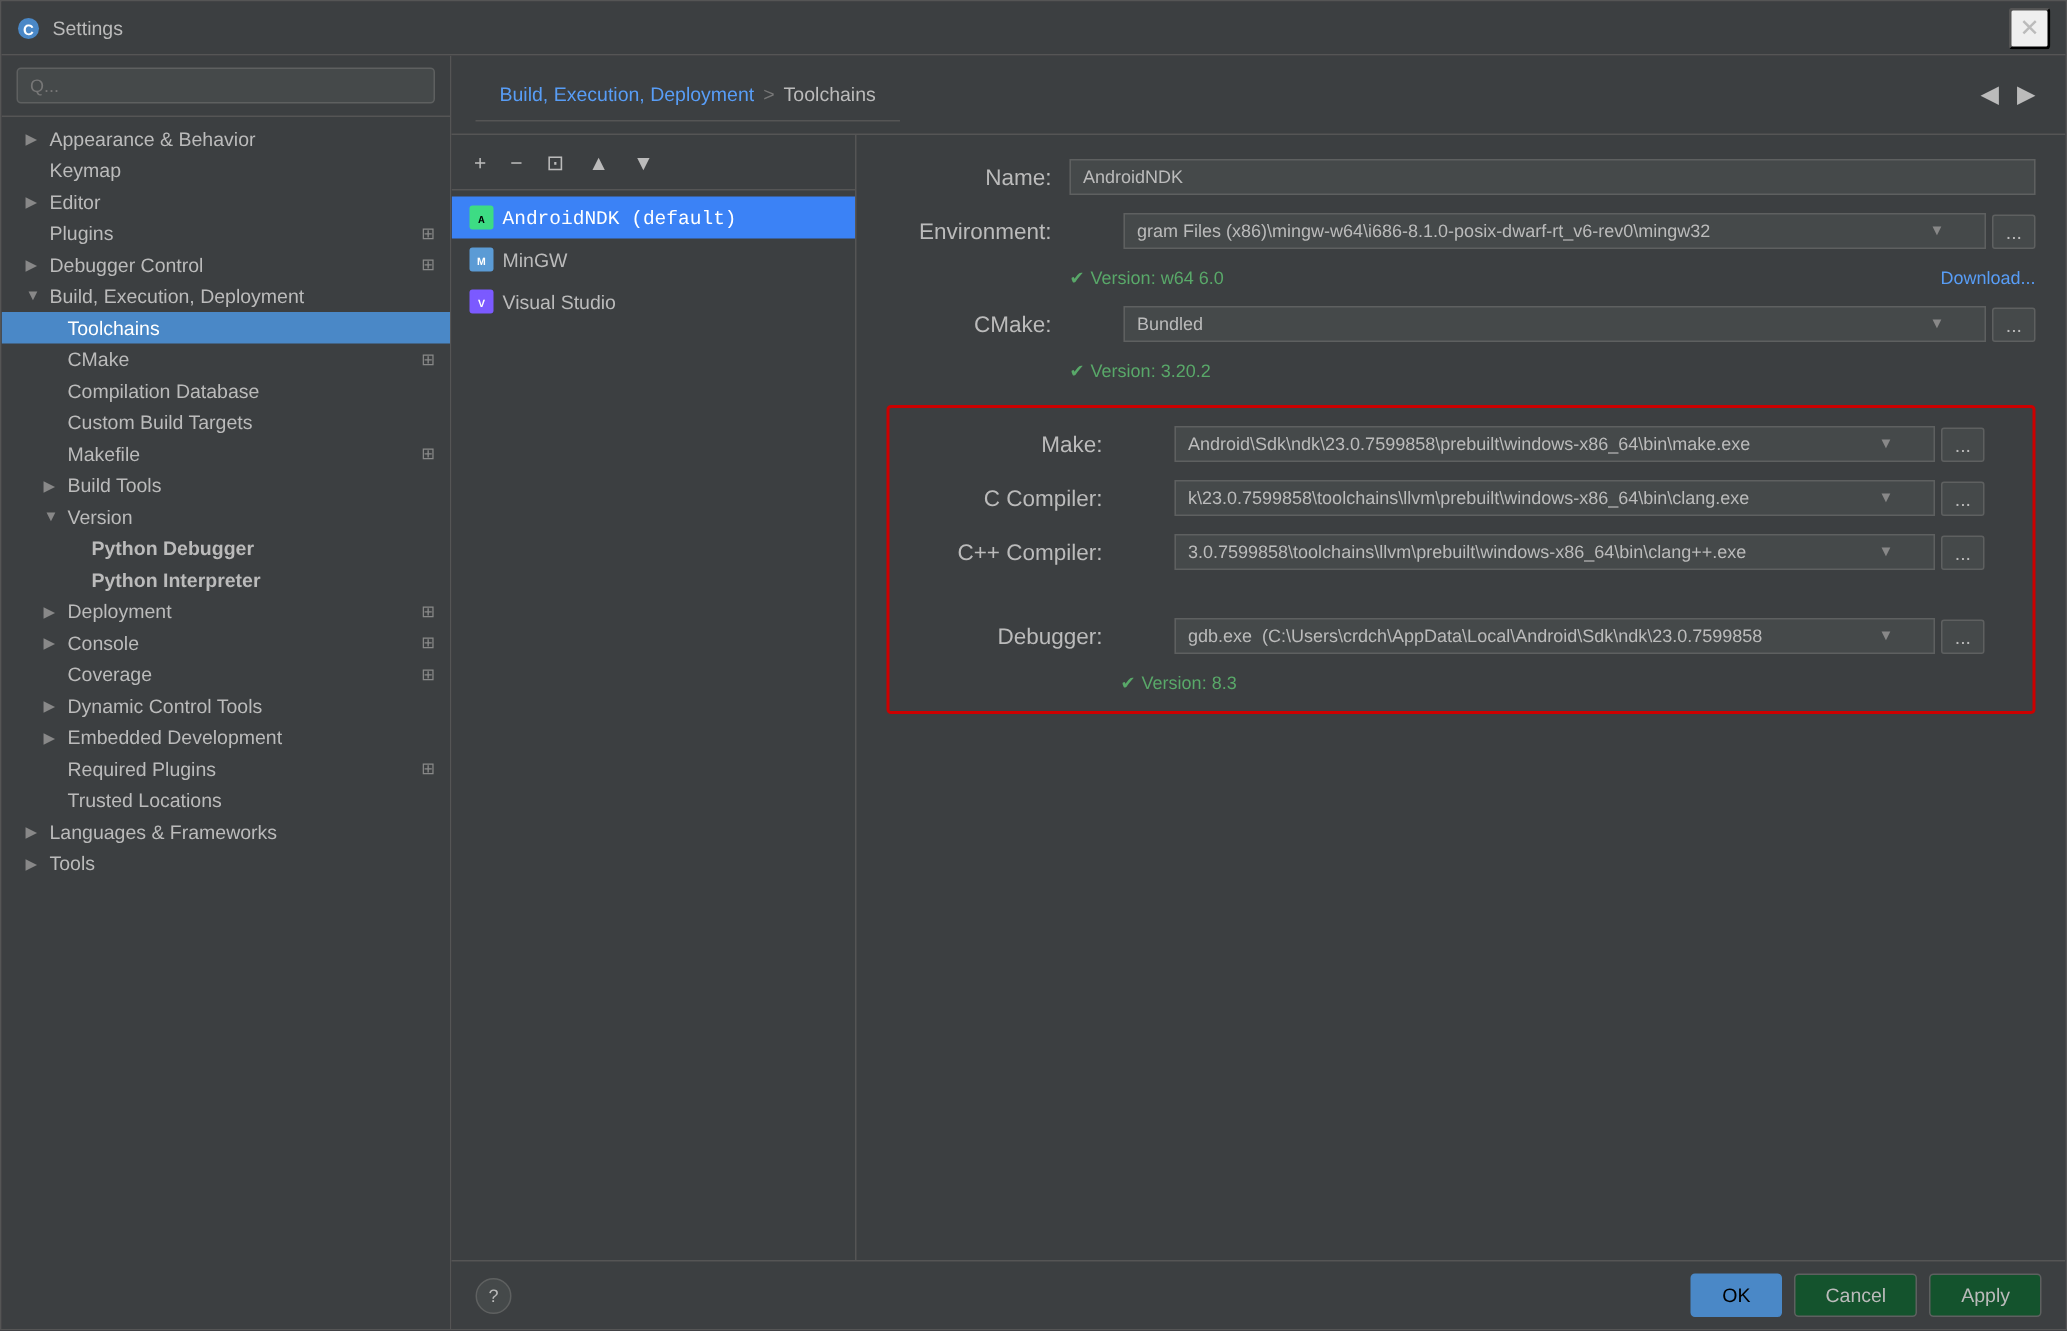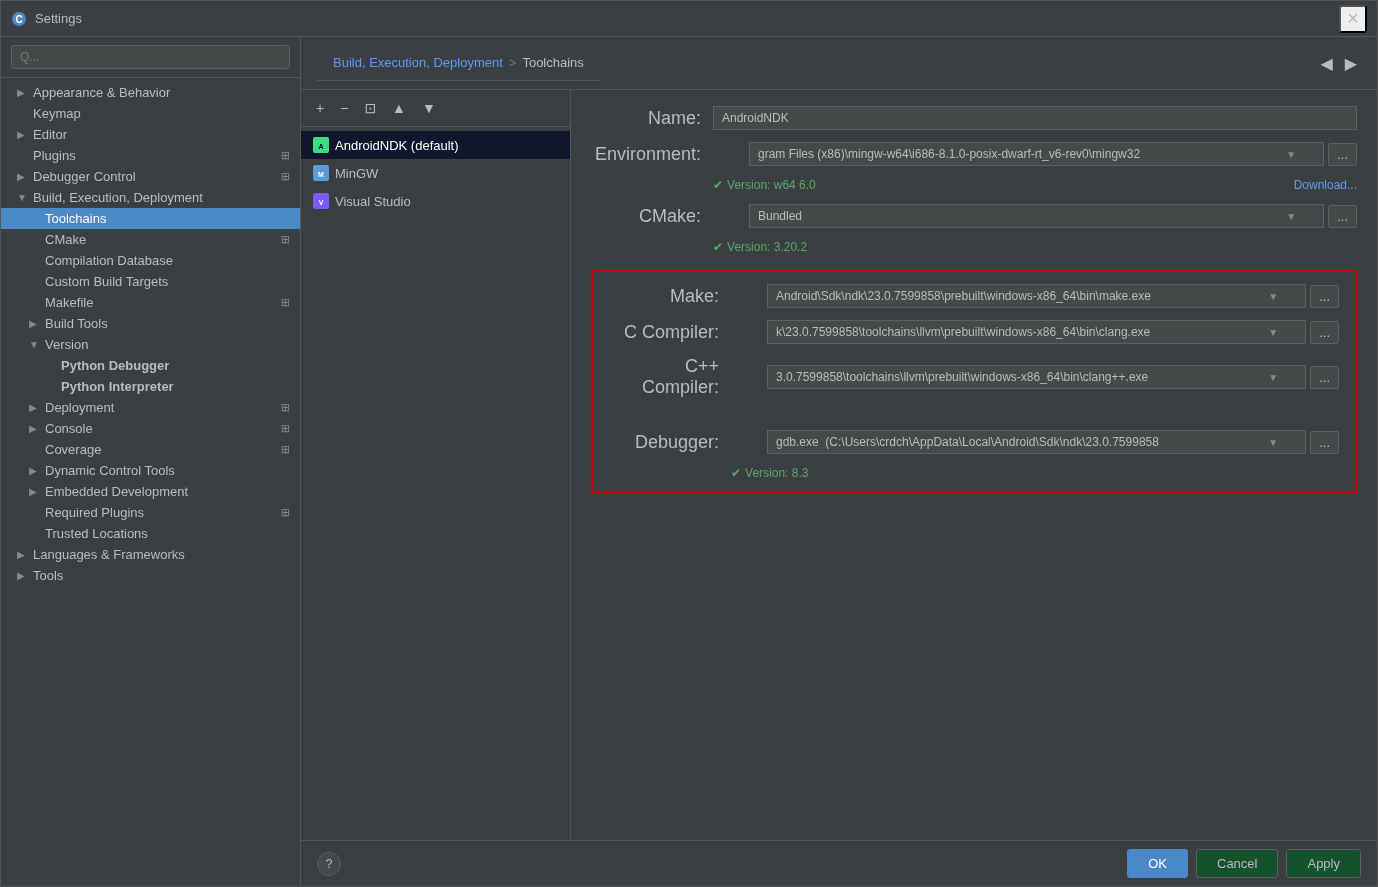--- a/index.html
+++ b/index.html
@@ -36,46 +36,46 @@
     .nav-btn { background: none; border: none; color: #bbb; cursor: pointer; padding: 4px; border-radius: 3px; font-size: 16px; }
 
     .toolchains-area { display: flex; flex: 1; overflow: hidden; }
 
     .tc-list { width: 270px; background: #3c3f41; border-right: 1px solid #555; display: flex; flex-direction: column; flex-shrink: 0; }
     .tc-toolbar { display: flex; align-items: center; gap: 2px; padding: 6px 8px; border-bottom: 1px solid #555; }
     .tc-tool-btn { background: none; border: 1px solid transparent; border-radius: 3px; color: #bbb; cursor: pointer; padding: 3px 6px; font-size: 14px; }
 
     .tc-entries { flex: 1; overflow-y: auto; padding: 4px 0; }
     .tc-entry { padding: 6px 12px; cursor: pointer; display: flex; align-items: center; gap: 6px; }
-    .tc-entry.selected { background: #0f172a; color: #fff; }
+    .tc-entry.selected { background: #3b82f6; color: #fff; font-family: Liberation Mono, monospace; }
     .tc-entry-icon { width: 16px; height: 16px; border-radius: 2px; display: flex; align-items: center; justify-content: center; font-size: 10px; font-weight: bold; }
     .tc-entry-icon.android { background: #3ddc84; color: #000; }
     .tc-entry-icon.mingw { background: #5b9bd5; color: #fff; }
     .tc-entry-icon.vs { background: #7b5aff; color: #fff; }
 
     
     .config-panel { flex: 1; padding: 16px 20px; overflow-y: auto; }
 
     .config-form { display: flex; flex-direction: column; gap: 12px; }
     .form-row { display: flex; align-items: center; gap: 12px; }
-    .form-label { width: 110px; text-align: right; color: #bbb; flex-shrink: 0; font-size: 18px; }
+    .form-label { width: 110px; text-align: right; color: #bbb; flex-shrink: 0; font-size: 15px; }
     .form-field { flex: 1; display: flex; align-items: center; gap: 4px; }
     .form-input { flex: 1; background: #45494a; border: 1px solid #5e6060; border-radius: 0; padding: 4px 8px; color: #bbb; font-size: 12px; outline: none; }
     .form-select-wrapper { flex: 1; position: relative; display: flex; align-items: center; margin-left: 36px; }
     .form-select-arrow { position: absolute; right: 28px; top: 50%; transform: translateY(-50%); pointer-events: none; color: #888; font-size: 10px; }
     .btn-dots { background: #45494a; border: 1px solid #5e6060; border-radius: 2px; padding: 3px 8px; color: #bbb; cursor: pointer; font-size: 13px; }
 
     .version-line { margin-left: 122px; font-size: 12px; color: #59a869; display: flex; align-items: center; gap: 4px; }
 
-    .highlighted-section { border: 2px solid #cc0000; border-radius: 3px; padding: 12px 16px; margin: 4px 0; display: flex; flex-direction: column; gap: 12px; }
+    .highlighted-section { border: 2px solid #cc0000; border-radius: 3px; padding: 12px 32px; margin: 4px 0; display: flex; flex-direction: column; gap: 12px; }
 
     
     .bottom-bar { display: flex; align-items: center; justify-content: flex-end; padding: 8px 16px; gap: 8px; border-top: 1px solid #555; background: #3c3f41; flex-shrink: 0; }
     .btn { padding: 6px 20px; border-radius: 3px; cursor: pointer; font-size: 13px; border: 1px solid transparent; }
-    .btn-primary { background: #4a88c7; color: #ffffff; border-color: #4a88c7; }
+    .btn-primary { background: #4a88c7; color: #000000; border-color: #4a88c7; }
     .btn-default { background: #14532d; color: #bbb; border-color: #5e6060; }
     .help-btn { width: 24px; height: 24px; border-radius: 50%; border: 1px solid #5e6060; background: #45494a; color: #bbb; cursor: pointer; display: flex; align-items: center; justify-content: center; font-size: 12px; margin-right: auto; }
 
     .breadcrumb-area { display: flex; align-items: center; justify-content: space-between; padding: 8px 16px; border-bottom: 1px solid #555; flex-shrink: 0; }
     .nav-btns { display: flex; gap: 4px; }
 
     
     ::-webkit-scrollbar { width: 8px; }
     ::-webkit-scrollbar-track { background: #3c3f41; }
     ::-webkit-scrollbar-thumb { background: #555; border-radius: 4px; }

